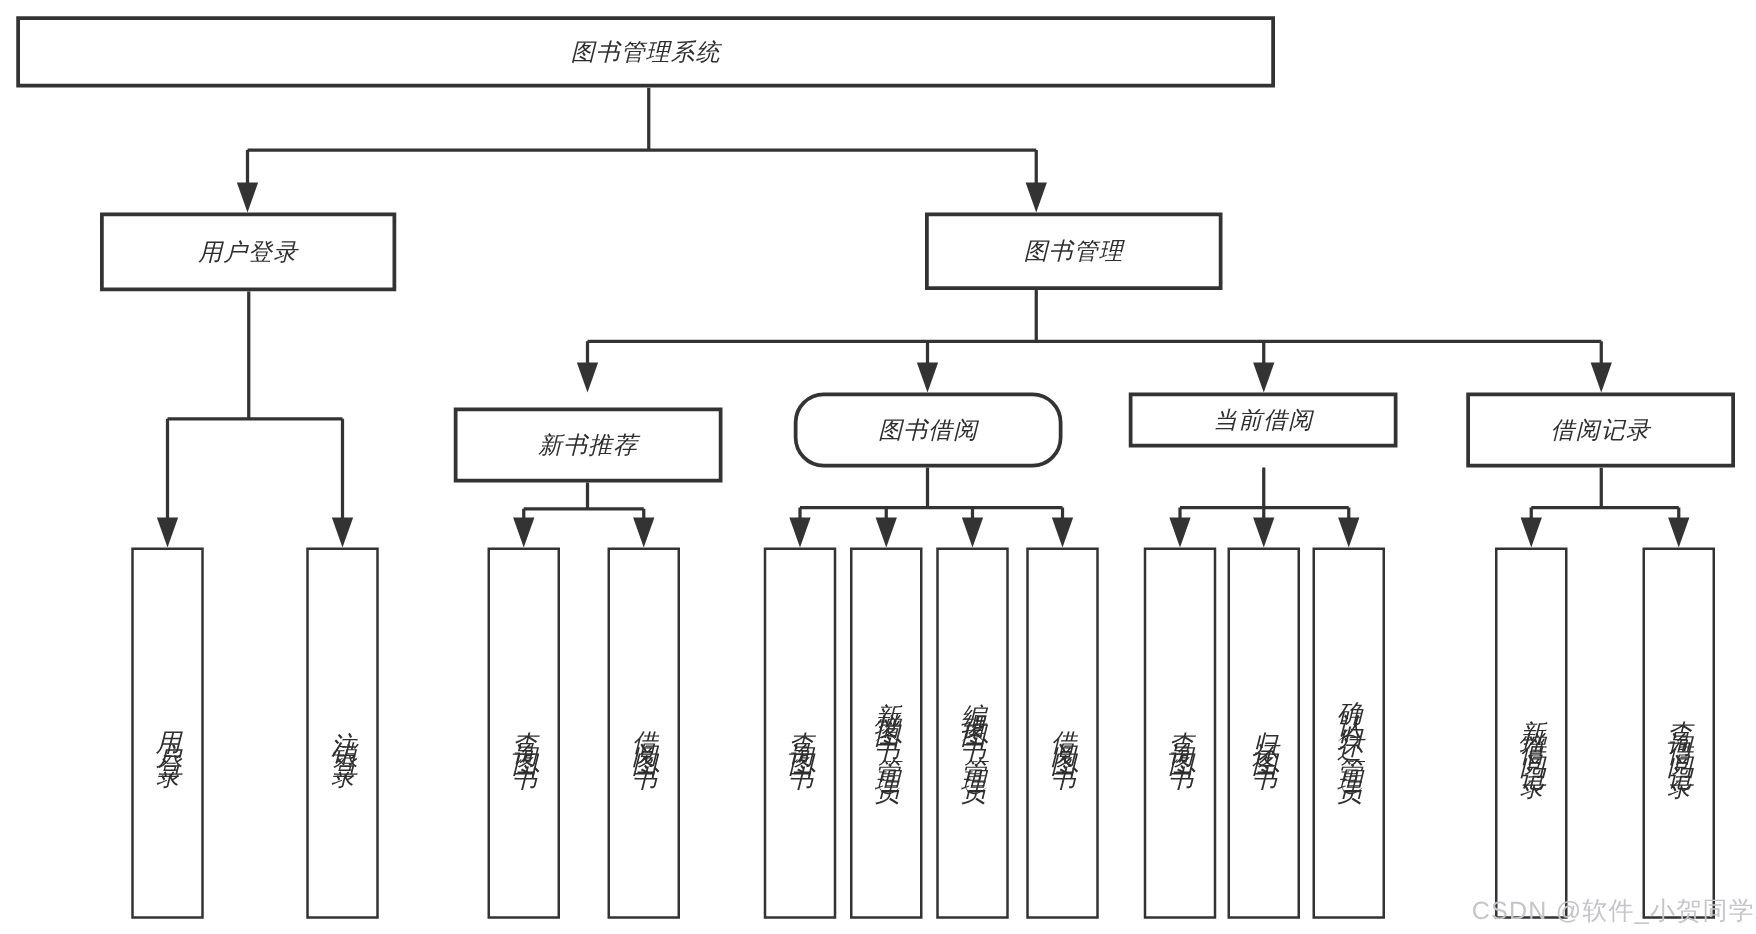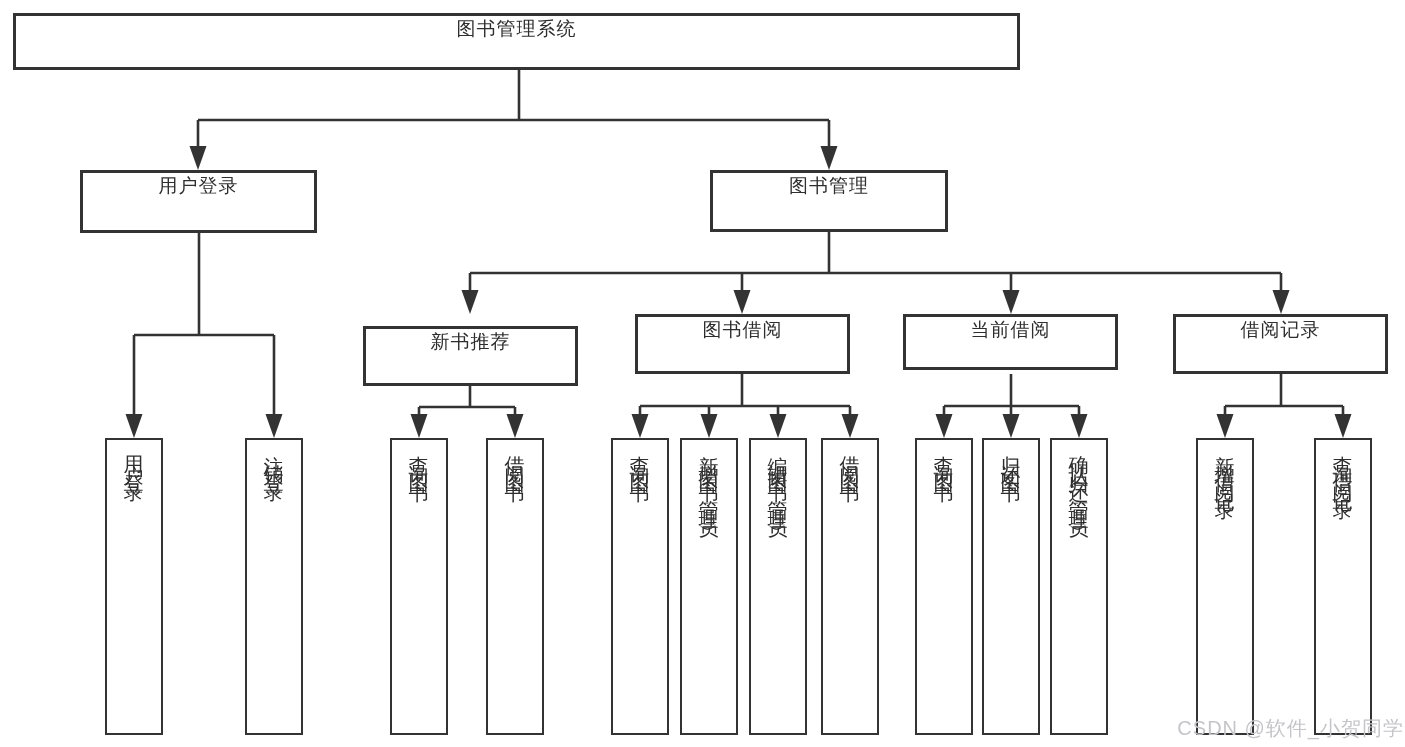--- a/index.html
+++ b/index.html
@@ -17,22 +17,23 @@
     overflow:hidden;
   }
   svg.connectors{position:absolute;left:0;top:0;width:1405px;height:747px;}
   .cline{stroke:var(--line);stroke-width:2.6;fill:none;}
   .ahead{fill:var(--line);stroke:none;}
   .box{
     position:absolute;
     box-sizing:border-box;
     background:var(--bg);
     border:3px solid var(--line);
-    display:flex;align-items:flex-start;justify-content:center;
+    display:flex;align-items:center;justify-content:center;
     color:var(--text);
+    font-style:italic;
   }
   .h-label{font-size:19px;letter-spacing:1px;white-space:nowrap;}
   .leaf{border-width:2.5px;}
   .v-label{
     writing-mode:vertical-lr;
     text-orientation:mixed;
     font-size:20px;
     letter-spacing:9px;
     line-height:1;
     color:var(--text);
@@ -113,31 +114,31 @@
     <path class="ahead" d="M1334.5,414 L1351.5,414 L1343,438 Z"></path>
   </svg>
 
   <div class="box" style="left:13px;top:13px;width:1007px;height:57px;">
     <span class="h-label">图书管理系统</span>
   </div>
 
   <div class="box" style="left:80px;top:170px;width:237px;height:63px;">
     <span class="h-label">用户登录</span>
   </div>
-  <div class="box" style="left:710px;top:170px;width:238px;height:62px;">
+  <div class="box" style="left:740px;top:170px;width:238px;height:62px;">
     <span class="h-label">图书管理</span>
   </div>
 
   <div class="box" style="left:363px;top:314px;width:215px;height:60px;margin-top:12px;">
     <span class="h-label">新书推荐</span>
   </div>
-  <div class="box" style="left:635px;top:314px;width:215px;height:60px;">
+  <div class="box" style="left:635px;top:314px;width:215px;height:60px;border-radius:24px;">
     <span class="h-label">图书借阅</span>
   </div>
-  <div class="box" style="left:903px;top:314px;width:215px;height:56px;">
+  <div class="box" style="left:903px;top:314px;width:215px;height:44px;">
     <span class="h-label">当前借阅</span>
   </div>
   <div class="box" style="left:1173px;top:314px;width:215px;height:60px;">
     <span class="h-label">借阅记录</span>
   </div>
 
   <div class="box leaf" style="left:105px;top:438px;width:58px;height:297px;">
     <span class="v-label">用户登录</span>
   </div>
   <div class="box leaf" style="left:245px;top:438px;width:58px;height:297px;">

